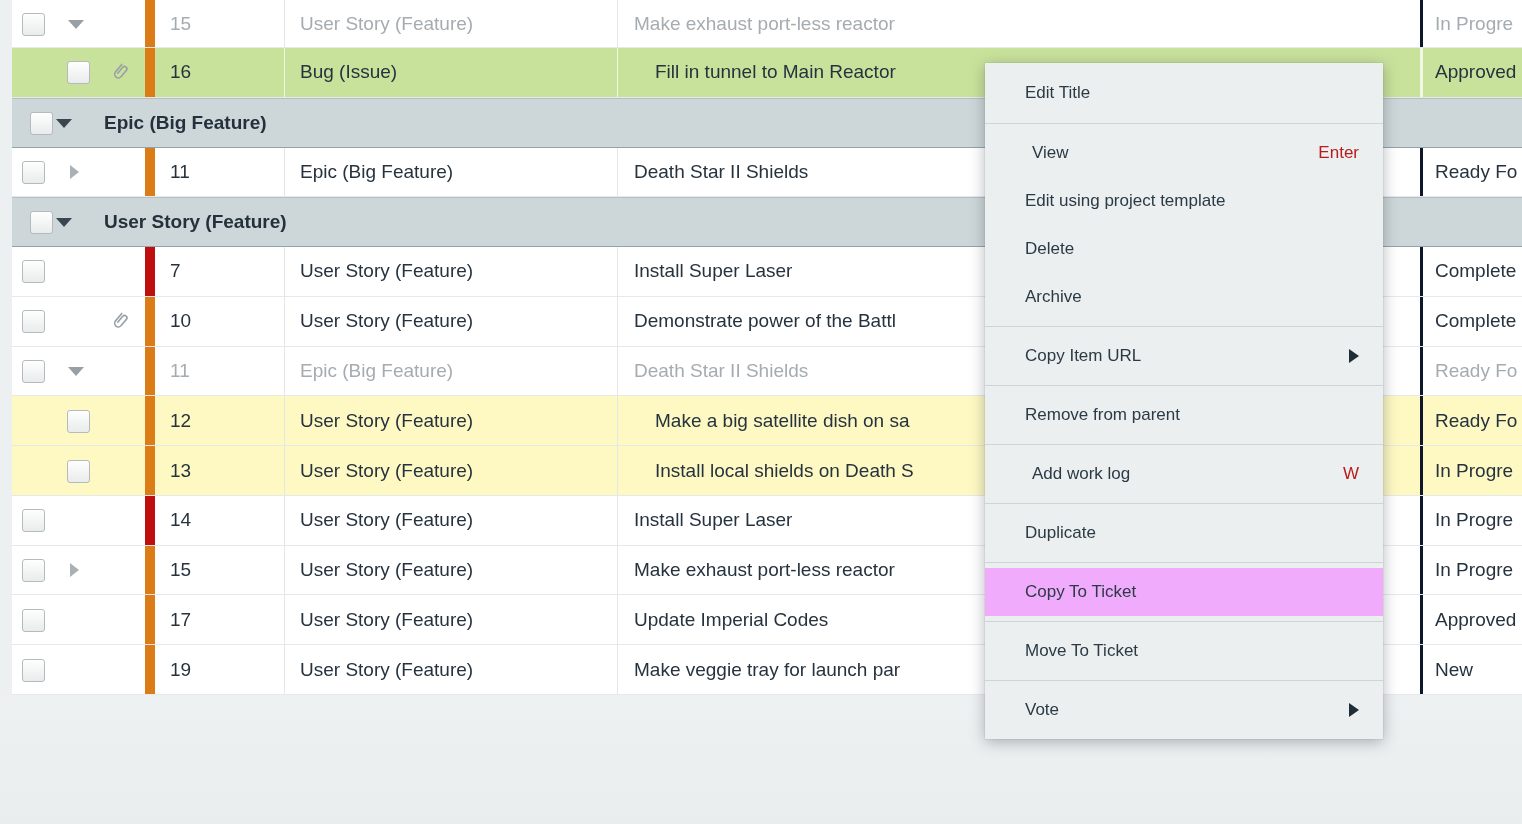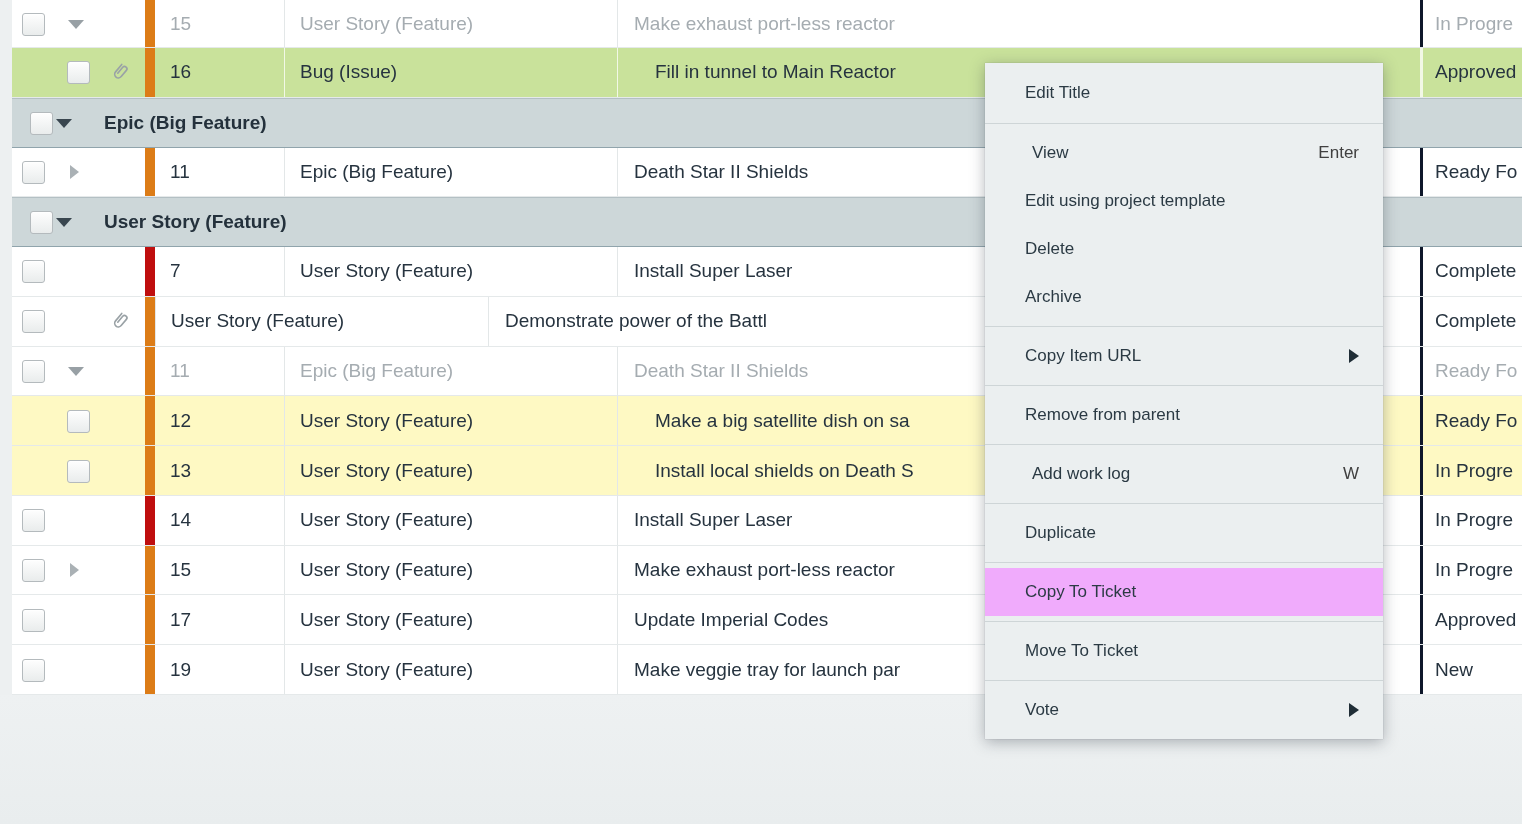--- a/index.html
+++ b/index.html
@@ -61,21 +61,21 @@
     box-shadow:0 3px 14px rgba(40,50,60,.35),0 0 1px rgba(40,50,60,.3);
   }
   .mgroup{border-top:1px solid #ced5d7;padding:5px 0;}
   .mgroup:first-child{border-top:none;padding:6px 0;}
   .mitem{
     height:48px;display:flex;align-items:center;
     padding:0 24px 0 40px;font-size:17px;color:#2b3a44;white-space:nowrap;
   }
   .mitem.shift{padding-left:47px;}
   .mitem.highlight{background:#f0abfc;}
-  .mitem .hotkey{margin-left:auto;color:#404040;}
+  .mitem .hotkey{margin-left:auto;color:#b91c1c;}
   .mitem .sub-arrow{margin-left:auto;width:0;height:0;
     border-top:7px solid transparent;border-bottom:7px solid transparent;border-left:10px solid #1f2d36;}
 
   
   #footer-area{position:absolute;left:0;right:0;top:695px;bottom:0;
     background:linear-gradient(#eef1f2,#e9edee);}
 </style>
 </head>
 <body>
 
@@ -137,20 +137,21 @@
         <div class="cell c-status">Complete</div>
       </div>
       <div class="row item">
         <div class="cell c-select">
           <div class="checkbox" style="left: 10px;"></div>
           <span class="clip"><svg width="22" height="22" viewBox="0 0 24 24" style="transform:rotate(40deg)">
               <path d="M8.2 4.5 V15 a4 4 0 0 0 8 0 V6.2 a2.6 2.6 0 0 0 -5.2 0 V14.6" fill="none" stroke="#9aa2a6" stroke-width="1.8" stroke-linecap="round"></path>
             </svg></span>
         </div>
         <div class="bar orange"></div>
+        <div class="cell c-id">10</div>
         <div class="cell c-type">User Story (Feature)</div>
         <div class="cell c-title">Demonstrate power of the Battl</div>
         <div class="cell c-status">Complete</div>
       </div>
       <div class="row item muted">
         <div class="cell c-select">
           <div class="checkbox" style="left: 10px;"></div>
           <div class="tri-down" style="left: 56px;"></div>
         </div>
         <div class="bar orange"></div>

